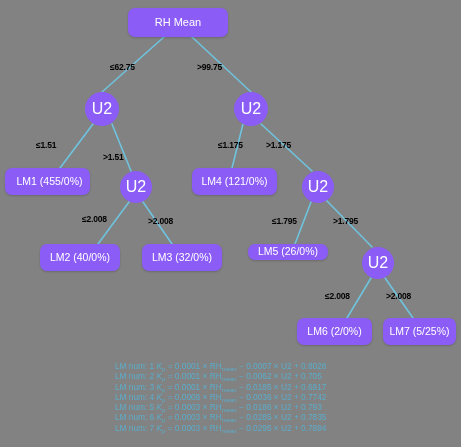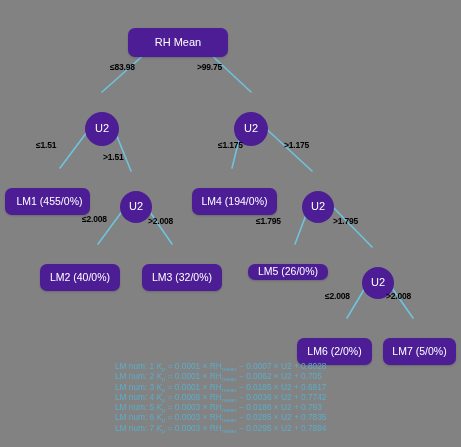--- a/index.html
+++ b/index.html
@@ -8,40 +8,39 @@
     background:#828282;
     font-family:"Liberation Sans", sans-serif;
     overflow:hidden;
     position:relative;
   }
   #canvas{position:absolute;left:0;top:0;width:461px;height:447px;}
   svg.edges{position:absolute;left:0;top:0;width:461px;height:447px;pointer-events:none;}
 
   .node{
     position:absolute;
-    background:#4c1d95;
+    background:#8b5cf6;
     color:#ffffff;
     display:flex;align-items:center;justify-content:center;
     text-align:left;
     box-sizing:border-box;
     line-height:1.05;
-    margin-top:20px;
   }
   .node.rect{
     border-radius:7px;
     font-size:10.5px;
     padding:0 4px;
     box-shadow:0 1px 2px rgba(0,0,0,0.18);
   }
   .node.root{
     font-size:11px;
   }
   .node.circle{
     border-radius:50%;
-    font-size:11px;
+    font-size:16px;
   }
   .edge-label{
     position:absolute;
     color:#000000;
     font-size:8.5px;
     font-weight:bold;
     white-space:nowrap;
     letter-spacing:-0.2px;
   }
   #equations{
@@ -95,21 +94,21 @@
 
   <div class="node rect" style="left:5px;top:168px;width:85px;height:27px;padding-left:8px;">
     <span>LM1 (455/0%)</span>
   </div>
 
   <div class="node circle" style="left:120px;top:171px;width:32px;height:32px;">
     <span>U2</span>
   </div>
 
   <div class="node rect" style="left:192px;top:168px;width:85px;height:27px;">
-    <span>LM4 (194/0%)</span>
+    <span>LM4 (121/0%)</span>
   </div>
 
   <div class="node circle" style="left:302px;top:171px;width:32px;height:32px;">
     <span>U2</span>
   </div>
 
   <div class="node rect" style="left:40px;top:244px;width:80px;height:27px;">
     <span>LM2 (40/0%)</span>
   </div>
 
@@ -123,32 +122,32 @@
 
   <div class="node circle" style="left:362px;top:247px;width:32px;height:32px;">
     <span>U2</span>
   </div>
 
   <div class="node rect" style="left:297px;top:318px;width:75px;height:27px;">
     <span>LM6 (2/0%)</span>
   </div>
 
   <div class="node rect" style="left:383px;top:318px;width:73px;height:27px;">
-    <span>LM7 (5/0%)</span>
+    <span>LM7 (5/25%)</span>
   </div>
 
-  <div class="edge-label" style="left:110px;top:62px;">≤83.98</div>
+  <div class="edge-label" style="left:110px;top:62px;">≤62.75</div>
   <div class="edge-label" style="left:197px;top:62px;">&gt;99.75</div>
   <div class="edge-label" style="left:36px;top:140px;">≤1.51</div>
   <div class="edge-label" style="left:103px;top:140px;margin-top:12px;">&gt;1.51</div>
   <div class="edge-label" style="left:218px;top:140px;">≤1.175</div>
-  <div class="edge-label" style="left:284px;top:140px;">&gt;1.175</div>
+  <div class="edge-label" style="left:266px;top:140px;">&gt;1.175</div>
   <div class="edge-label" style="left:82px;top:214px;">≤2.008</div>
   <div class="edge-label" style="left:148px;top:216px;">&gt;2.008</div>
-  <div class="edge-label" style="left:256px;top:216px;">≤1.795</div>
+  <div class="edge-label" style="left:272px;top:216px;">≤1.795</div>
   <div class="edge-label" style="left:333px;top:216px;">&gt;1.795</div>
   <div class="edge-label" style="left:325px;top:291px;">≤2.008</div>
   <div class="edge-label" style="left:386px;top:291px;">&gt;2.008</div>
 
   <div id="equations">
       <span class="eq">LM num: 1 <i>K</i><sub>p</sub> = 0.0001 × RH<sub>mean</sub> − 0.0007 × U2 + 0.8028</span>
       <span class="eq">LM num: 2 <i>K</i><sub>p</sub> = 0.0001 × RH<sub>mean</sub> − 0.0062 × U2 + 0.705</span>
       <span class="eq">LM num: 3 <i>K</i><sub>p</sub> = 0.0001 × RH<sub>mean</sub> − 0.0185 × U2 + 0.6917</span>
       <span class="eq">LM num: 4 <i>K</i><sub>p</sub> = 0.0008 × RH<sub>mean</sub> − 0.0036 × U2 + 0.7742</span>
       <span class="eq">LM num: 5 <i>K</i><sub>p</sub> = 0.0003 × RH<sub>mean</sub> − 0.0186 × U2 + 0.793</span>

